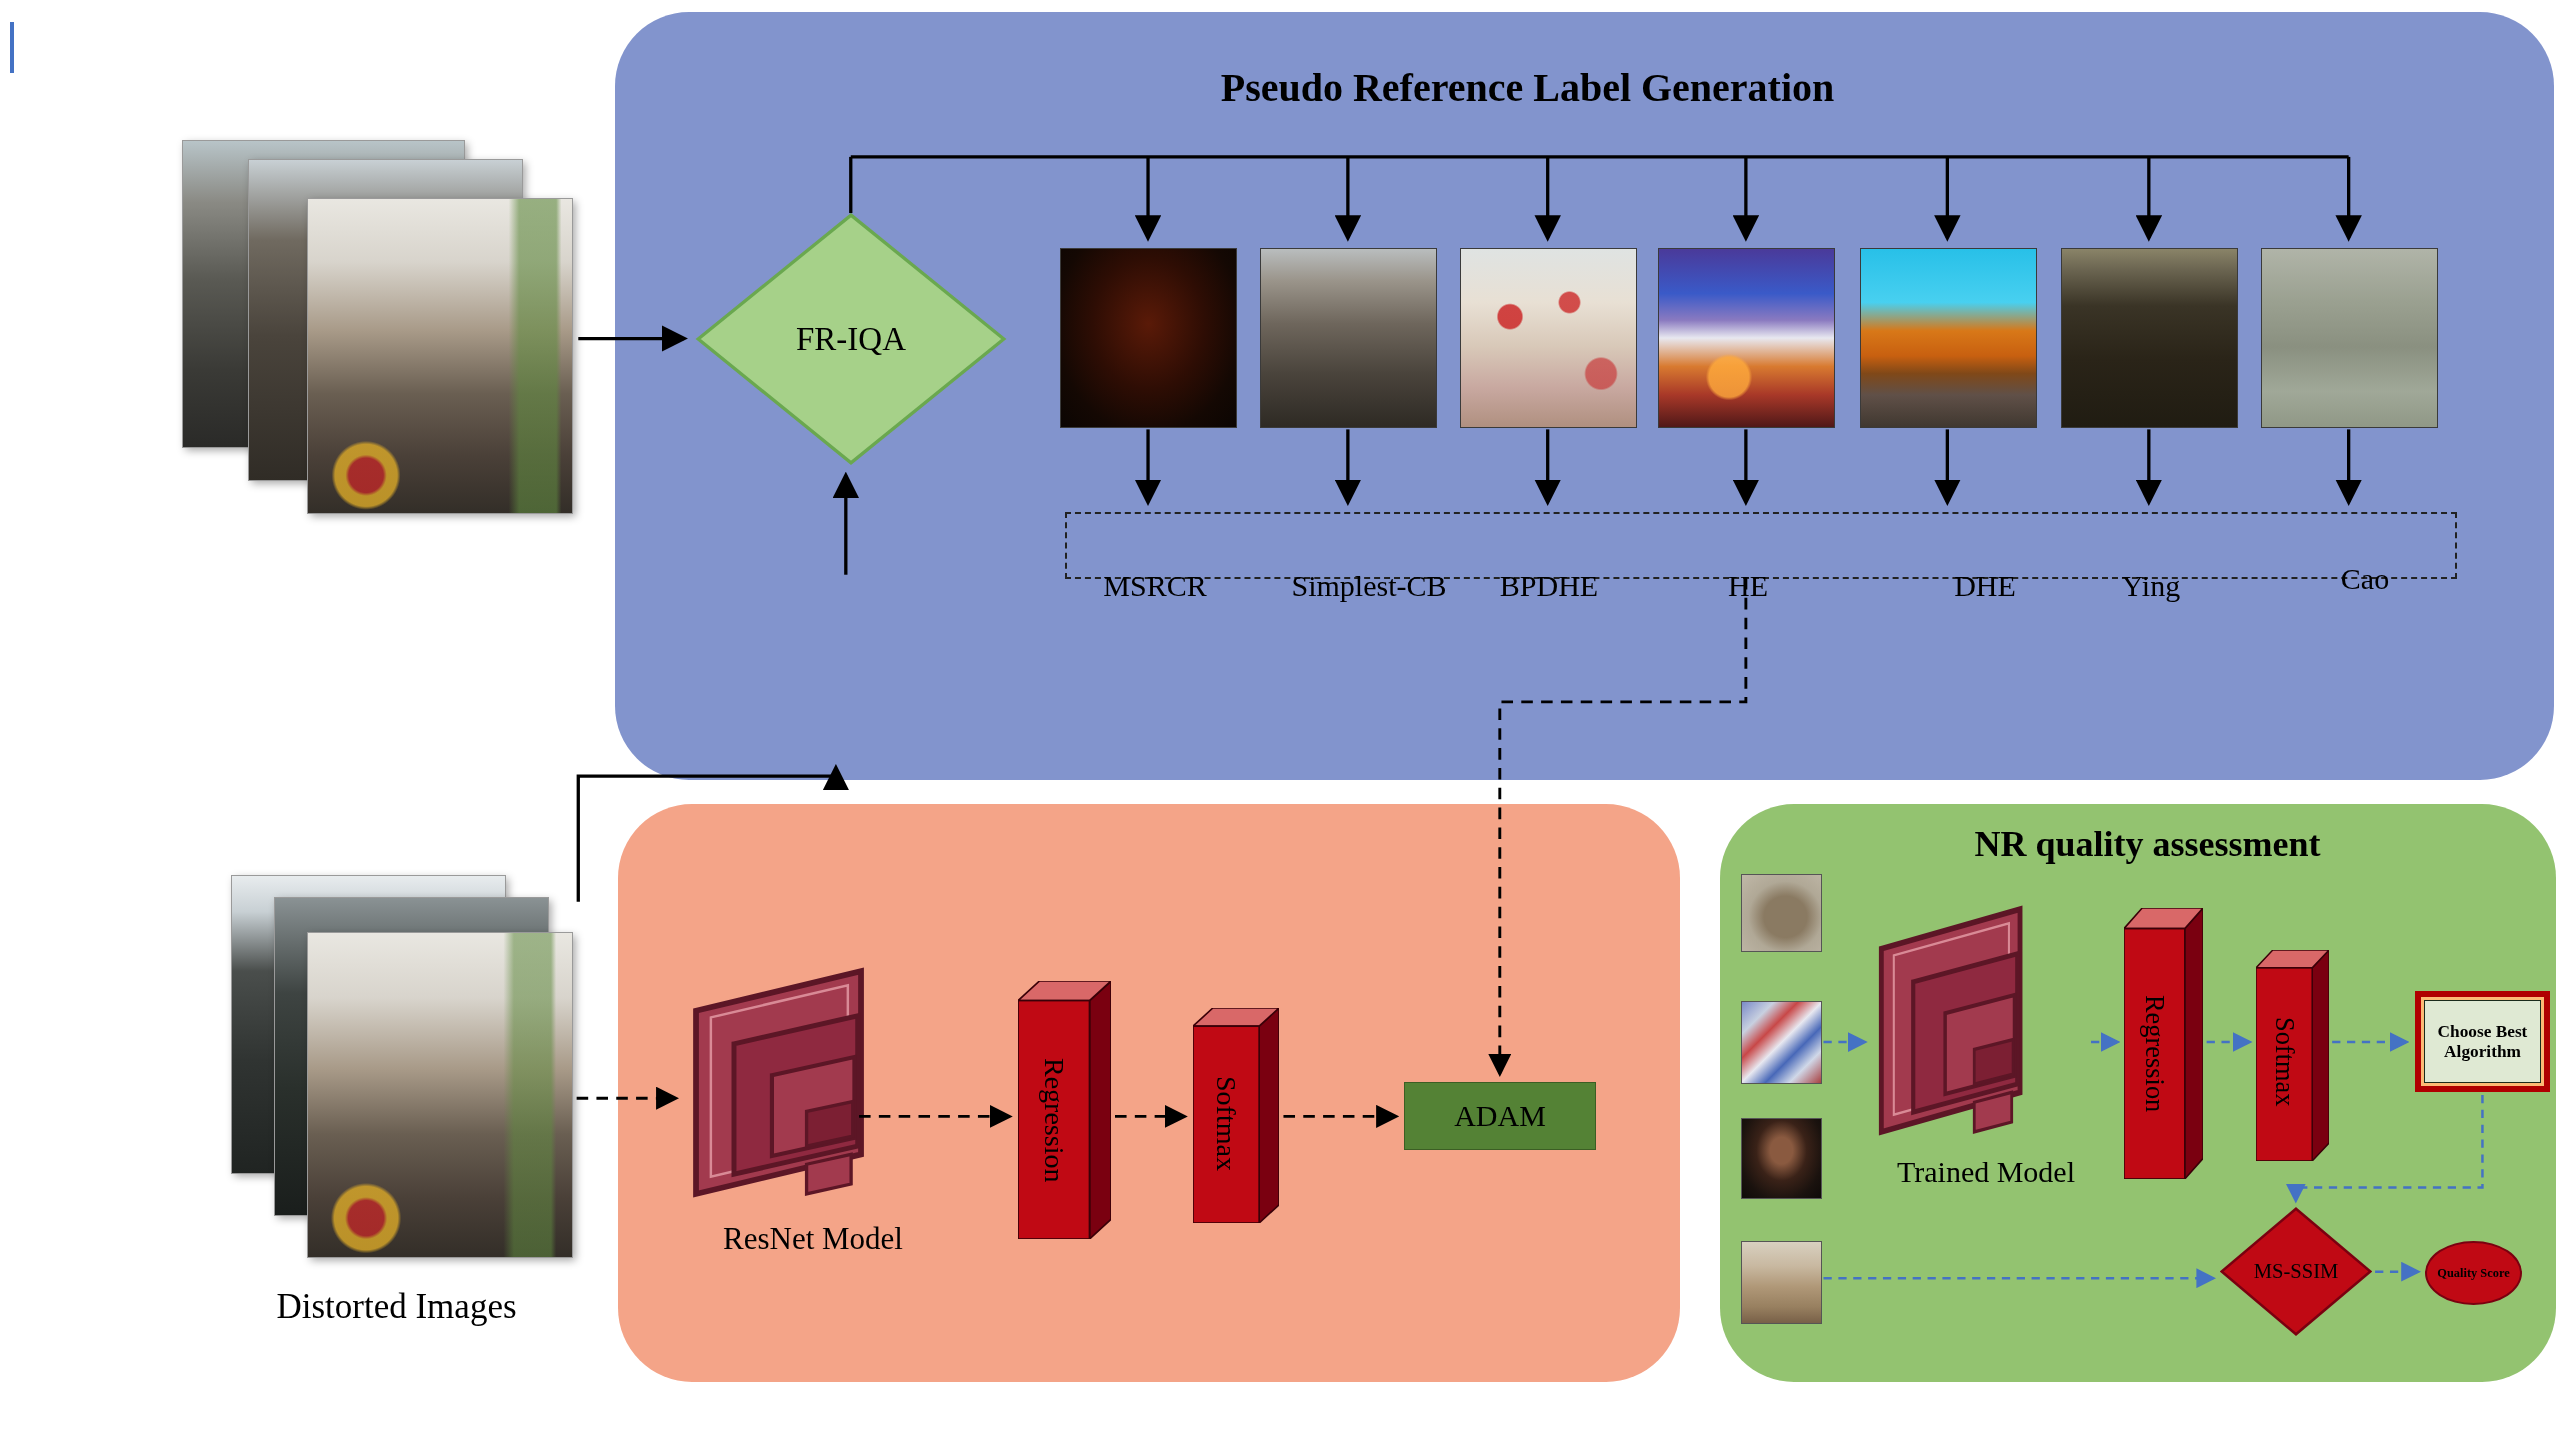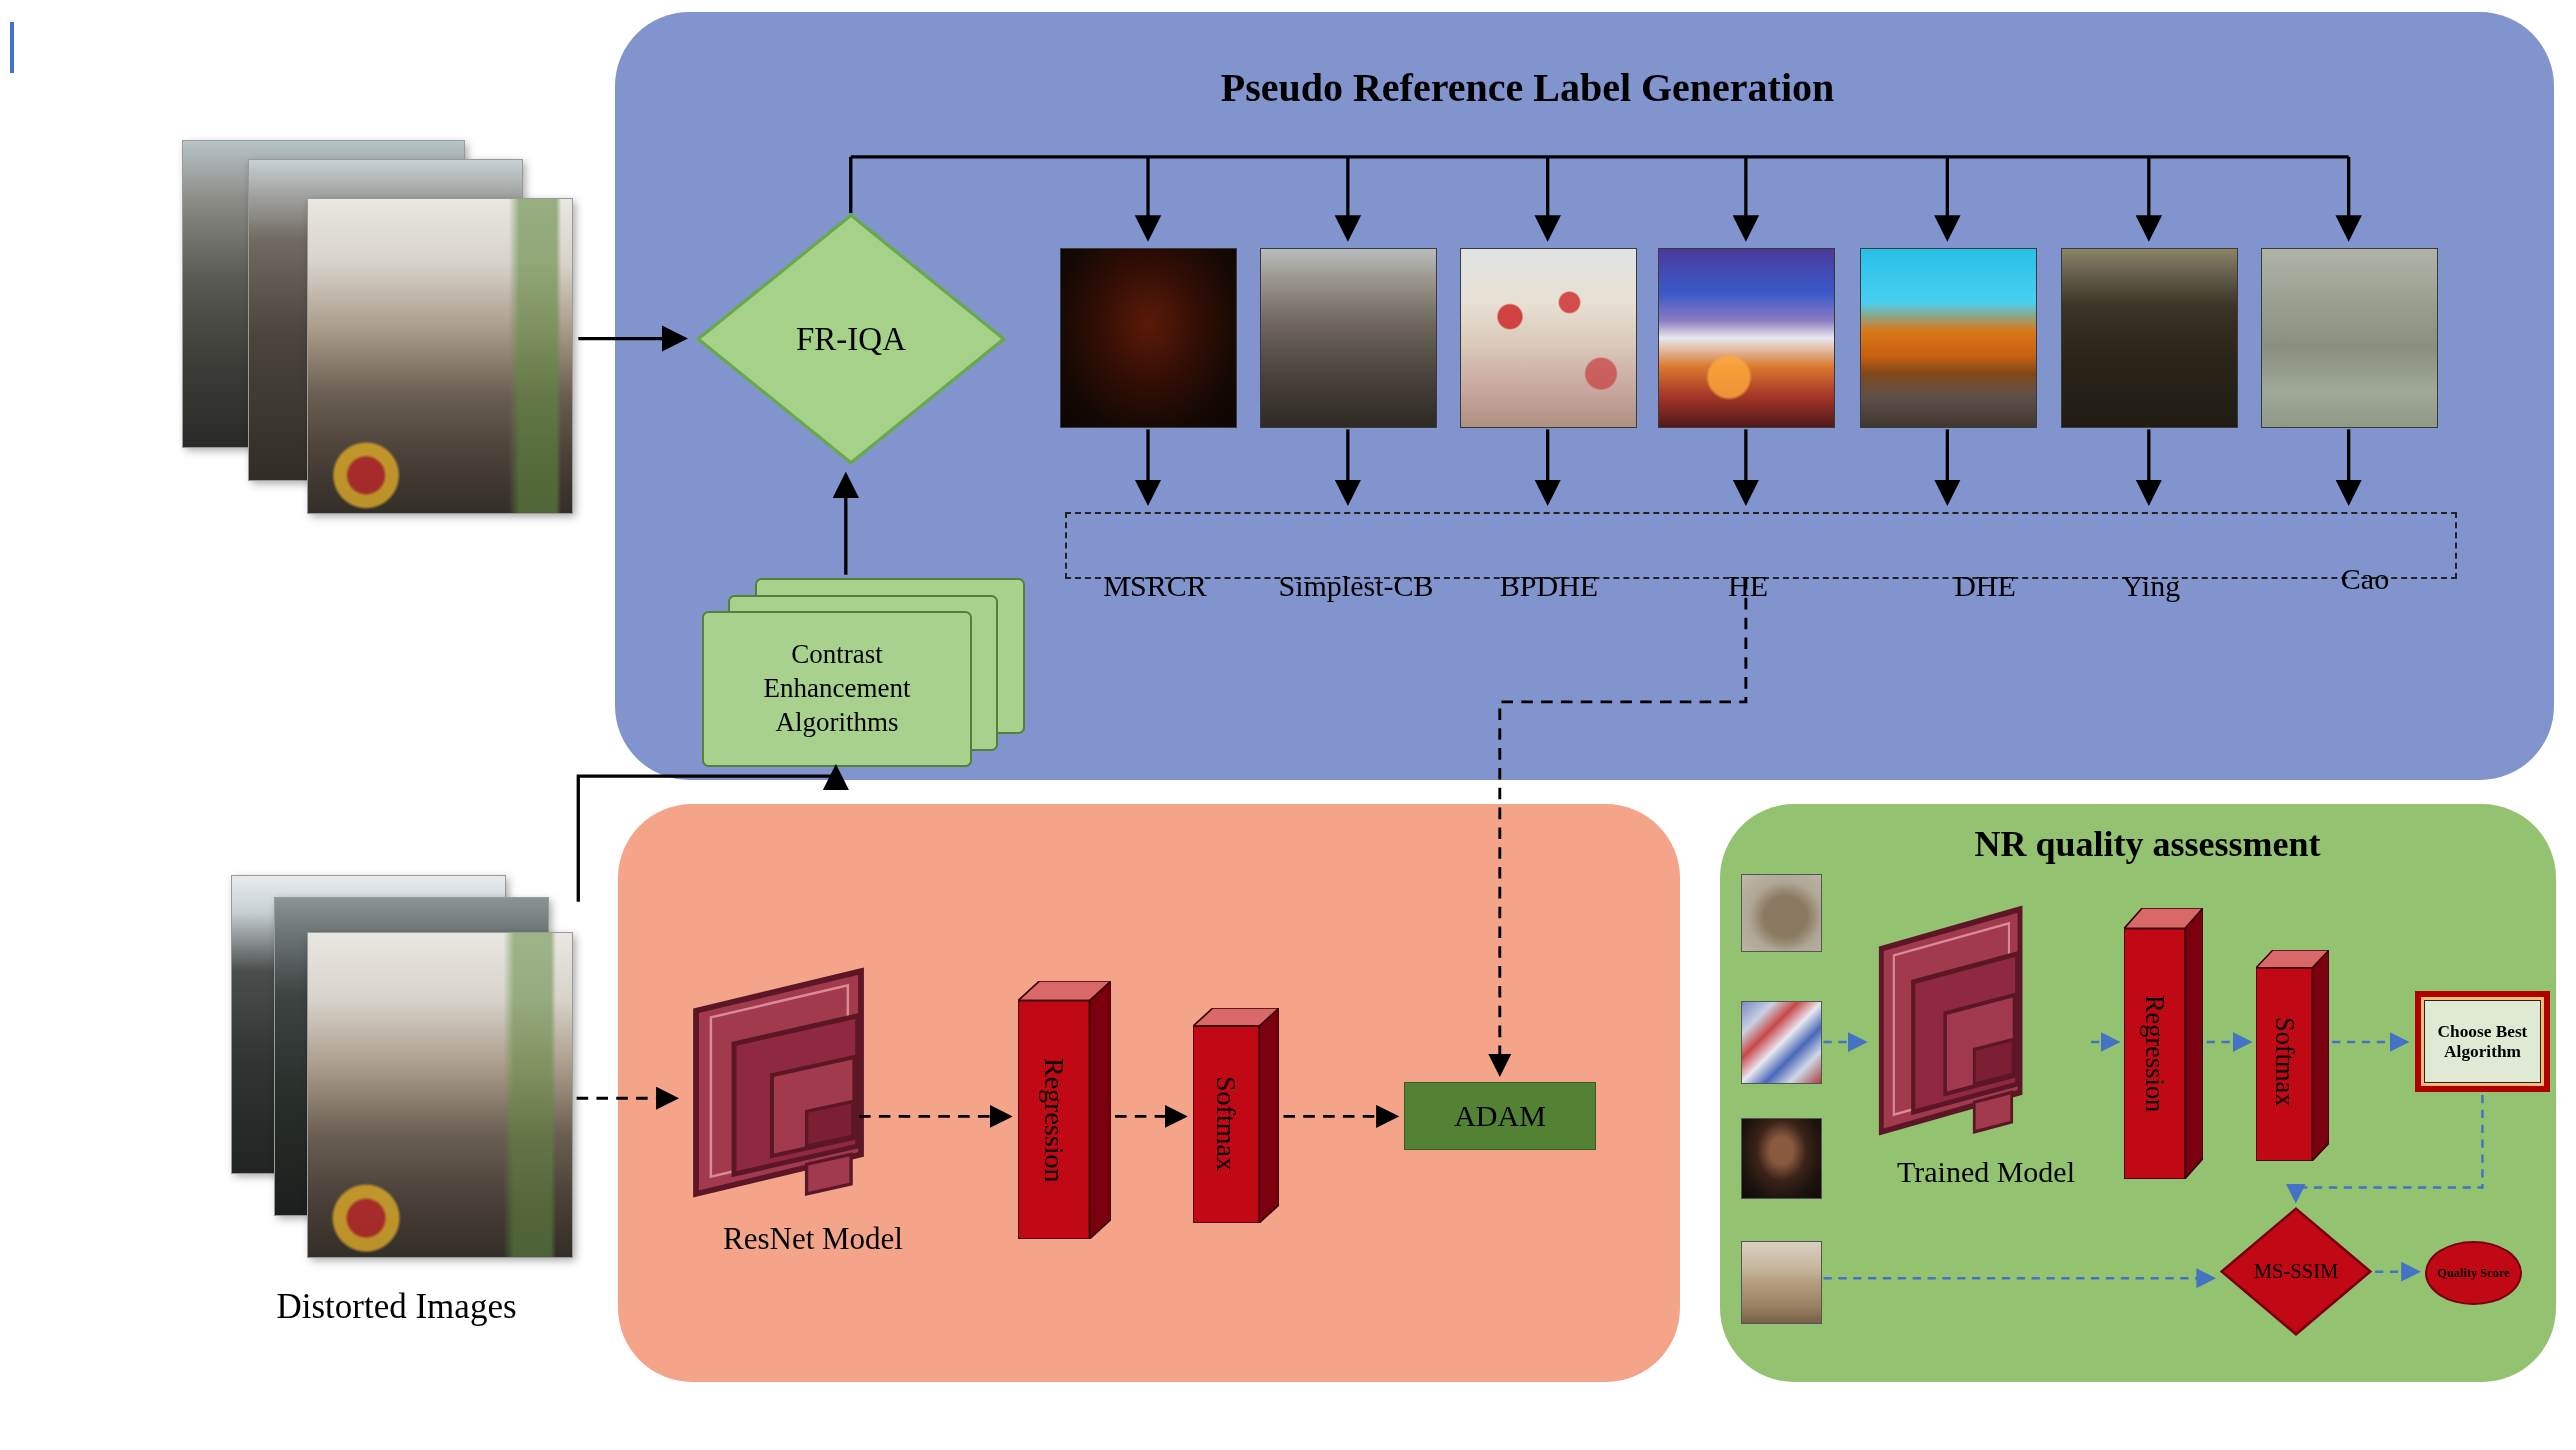--- a/index.html
+++ b/index.html
@@ -55,28 +55,20 @@
         linear-gradient(180deg,#e9e7e1 0%,#d8d4cc 20%,#a89a88 42%,#6a5f52 62%,#4a4038 82%,#332e28 100%);"></div>
   <div class="stack-label" style="left:182px;top:1287px;width:429px;">Distorted Images</div>
 
   <div class="abs" style="left:694px;top:211px;width:314px;height:256px;">
     <svg width="314" height="256" viewBox="0 0 380 310">
       <polygon points="190,5 375,155 190,305 5,155" fill="#a6d189" stroke="#6aa84f" stroke-width="4"></polygon>
     </svg>
     <div class="abs" style="left:0;top:0;width:314px;height:256px;display:flex;align-items:center;justify-content:center;font-size:33px;">FR-IQA</div>
   </div>
 
-  <div class="abs" style="left:702px;top:578px;width:330px;height:192px;">
-    <div class="sheet" style="left:53px;top:0;width:266px;height:152px;"></div>
-    <div class="sheet" style="left:26.4px;top:16.5px;width:266px;height:152px;"></div>
-    <div class="sheet" style="left:0;top:33px;width:266px;height:152px;
-         display:flex;align-items:center;justify-content:center;">
-      <div style="width:206px;text-align:center;font-size:27px;line-height:1.25;">Contrast Enhancement Algorithms</div>
-    </div>
-  </div>
 
   <div class="thumb" style="left:1060px;
        background:radial-gradient(ellipse at 50% 42%,#5a1a08 0%,#2e0d04 45%,#140803 75%,#0b0502 100%);"></div>
   <div class="thumb" style="left:1260px;
        background:linear-gradient(180deg,#b9bdbe 0%,#9a948a 18%,#6e665c 42%,#4a443c 70%,#2e2a24 100%);"></div>
   <div class="thumb" style="left:1460px;
        background:
         radial-gradient(circle at 28% 38%, rgba(204,40,40,.85) 0 7%, transparent 8%),
         radial-gradient(circle at 62% 30%, rgba(204,40,40,.8) 0 6%, transparent 7%),
         radial-gradient(circle at 80% 70%, rgba(200,60,60,.7) 0 8%, transparent 9%),
@@ -87,21 +79,21 @@
         linear-gradient(180deg,#4a3a9a 0%,#3a5ac8 25%,#8a7ac0 40%,#e8e8f0 50%,#d87a30 66%,#a83828 82%,#501818 100%);"></div>
   <div class="thumb" style="left:1860px;
        background:linear-gradient(180deg,#28c0e8 0%,#48d0f0 30%,#d87818 46%,#c86010 60%,#804818 70%,#605048 82%,#403830 100%);"></div>
   <div class="thumb" style="left:2061px;
        background:linear-gradient(180deg,#8a8468 0%,#6a6450 12%,#3a3426 32%,#2a2418 62%,#201c12 100%);"></div>
   <div class="thumb" style="left:2261px;
        background:linear-gradient(180deg,#b0b4a8 0%,#9aa090 30%,#8a9080 55%,#a0a898 80%,#909886 100%);"></div>
 
   <div class="abs" style="left:1065px;top:512px;width:1388px;height:63px;border:2.5px dashed #222;">
     <span class="algo-label" style="left:88px;">MSRCR</span>
-    <span class="algo-label" style="left:289px;">Simplest-CB</span>
+    <span class="algo-label" style="left:302px;">Simplest-CB</span>
     <span class="algo-label" style="left:482px;">BPDHE</span>
     <span class="algo-label" style="left:681px;">HE</span>
     <span class="algo-label" style="left:918px;font-family:Liberation Serif, serif;">DHE</span>
     <span class="algo-label" style="left:1084px;">Ying</span>
     <span class="algo-label" style="left:1298px;top:40%;">Cao</span>
   </div>
 
   <div class="abs" style="left:686px;top:958px;width:256px;height:264px;">
     <svg width="256" height="264" viewBox="0 0 310 320">
       <polygon points="12,64 212,16 212,238 12,286" fill="#a23a4e" stroke="#5c1626" stroke-width="7"></polygon>

